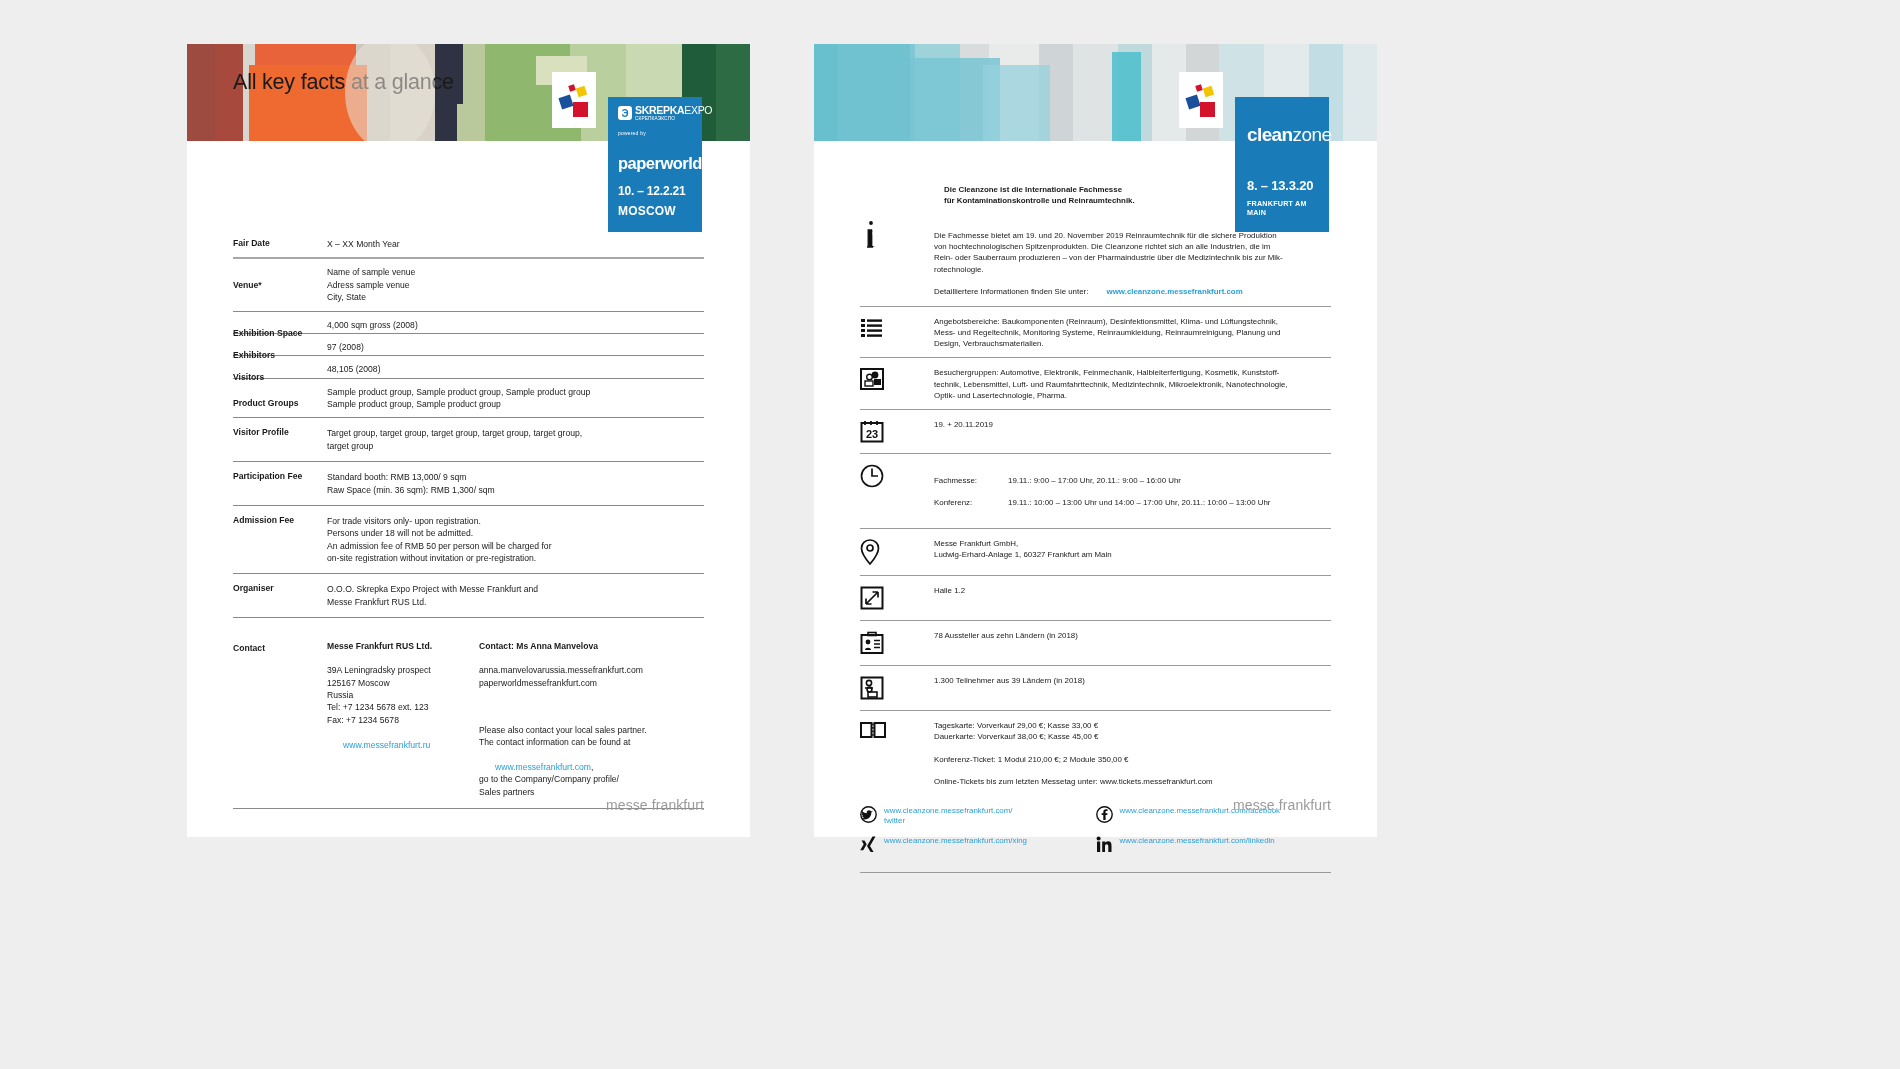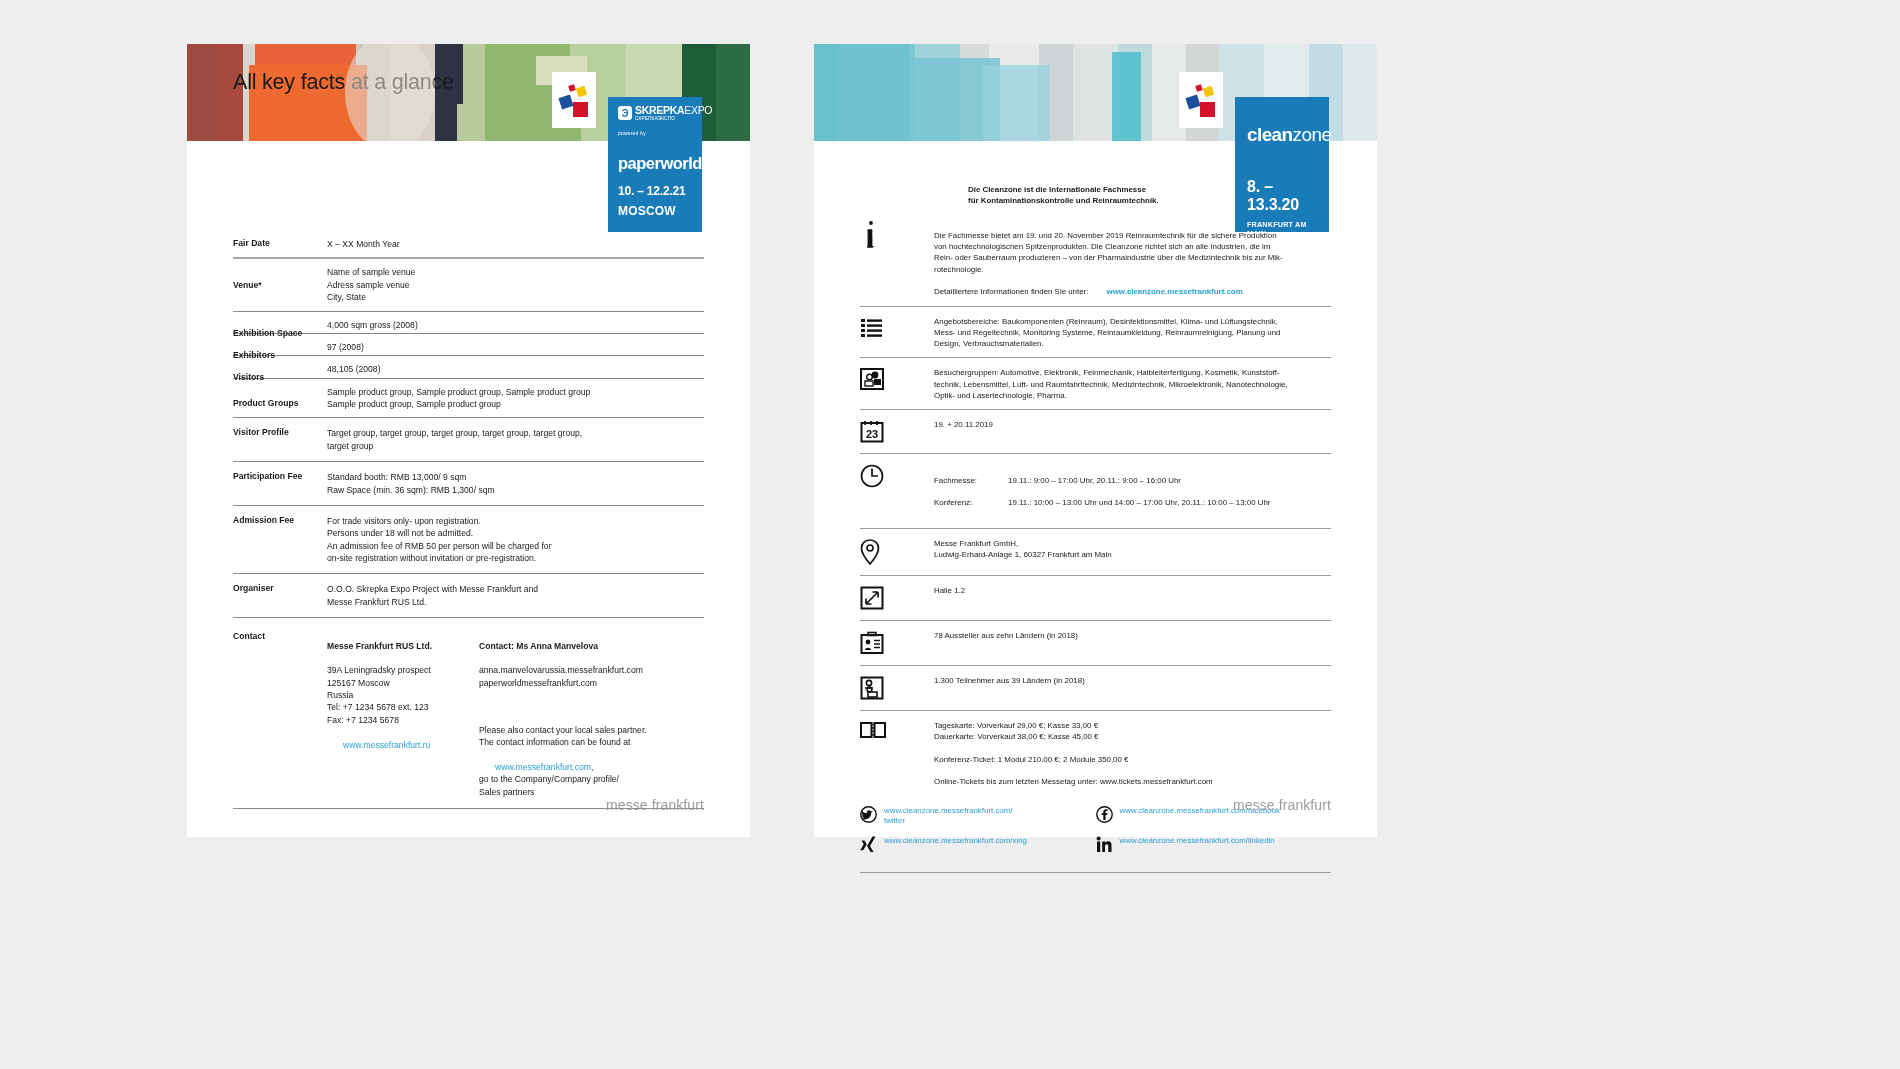--- a/index.html
+++ b/index.html
@@ -104,21 +104,21 @@
   .skrepka-1{font-size:10.5px;font-weight:bold;letter-spacing:-0.3px;}
   .skrepka-1 .lt{font-weight:400;}
   .skrepka-2{font-size:4.8px;letter-spacing:.1px;margin-top:1px;}
   .poweredby{font-size:5px;margin-top:9px;letter-spacing:.2px;}
   .pw-name{font-size:16.5px;font-weight:bold;letter-spacing:-0.5px;margin-top:18px;}
   .badge-date{font-size:12px;font-weight:bold;margin-top:11px;letter-spacing:-0.2px;}
   .badge-city{font-size:12px;font-weight:bold;margin-top:6px;letter-spacing:.2px;}
   .cz-name{font-size:19px;letter-spacing:-0.6px;line-height:1;}
   .cz-name b{font-weight:bold;}
   .cz-name span{font-weight:300;}
-  #badge-right .badge-date{margin-top:34px;font-size:16px;}
+  #badge-right .badge-date{margin-top:34px;font-size:13px;}
   #badge-right .badge-city{font-size:7.2px;}
 
   
   .facts{position:absolute;left:46px;top:190px;width:471px;font-size:8.6px;color:#1a1a1a;}
   .frow{position:relative;border-bottom:1px solid #8a8a8a;box-sizing:border-box;}
   .frow.thick{border-bottom:2px solid #a8a8a8;}
   .flabel{position:absolute;left:0;font-weight:bold;white-space:nowrap;}
   .fval{margin-left:94px;line-height:1.44;white-space:pre-line;}
 
   
@@ -129,21 +129,21 @@
   a.link,.link{color:#2a9fd6;text-decoration:none;padding-left:16px;}
 
   
   .mf-wordmark{
     position:absolute;right:46px;bottom:24px;
     font-size:14px;color:#9b9b9b;letter-spacing:.1px;
   }
 
   
   .info{position:absolute;left:46px;top:140px;width:471px;font-size:7.9px;color:#1a1a1a;}
-  .intro-head{font-weight:bold;line-height:1.42;margin-left:108px;white-space:pre-line;}
+  .intro-head{font-weight:bold;line-height:1.42;margin-left:84px;white-space:pre-line;}
   .irow{position:relative;display:flex;border-bottom:1px solid #9a9a9a;padding-bottom:8px;margin-top:9px;}
   .irow.nb{border-bottom:none;}
   .icn{flex:0 0 74px;padding-top:1px;}
   .ibody{flex:1;line-height:1.43;white-space:pre-line;}
   .kv{display:flex;}
   .kv .k{flex:0 0 74px;}
   .kv .v{flex:1;}
 
   
   .social{margin-top:10px;border-bottom:1px solid #9a9a9a;padding-bottom:8px;}
@@ -242,21 +242,21 @@
 on-site registration without invitation or pre-registration.</div>
       </div>
 
       <div class="frow" style="padding:9px 0 9px">
         <div class="flabel" style="top:9px">Organiser</div>
         <div class="fval">O.O.O. Skrepka Expo Project with Messe Frankfurt and
 Messe Frankfurt RUS Ltd.</div>
       </div>
 
       <div class="frow" style="padding:9px 0 10px">
-        <div class="flabel" style="top:13px">Contact</div>
+        <div class="flabel" style="top:25px">Contact</div>
         <div class="contact-wrap">
           <div class="contact-col">
             <div class="lead">Messe Frankfurt RUS Ltd.</div>
             <div>39A Leningradsky prospect
 125167 Moscow
 Russia
 Tel:    +7 1234 5678 ext. 123
 Fax:   +7 1234 5678</div>
             <a href="#" class="link">www.messefrankfurt.ru</a>
           </div>

